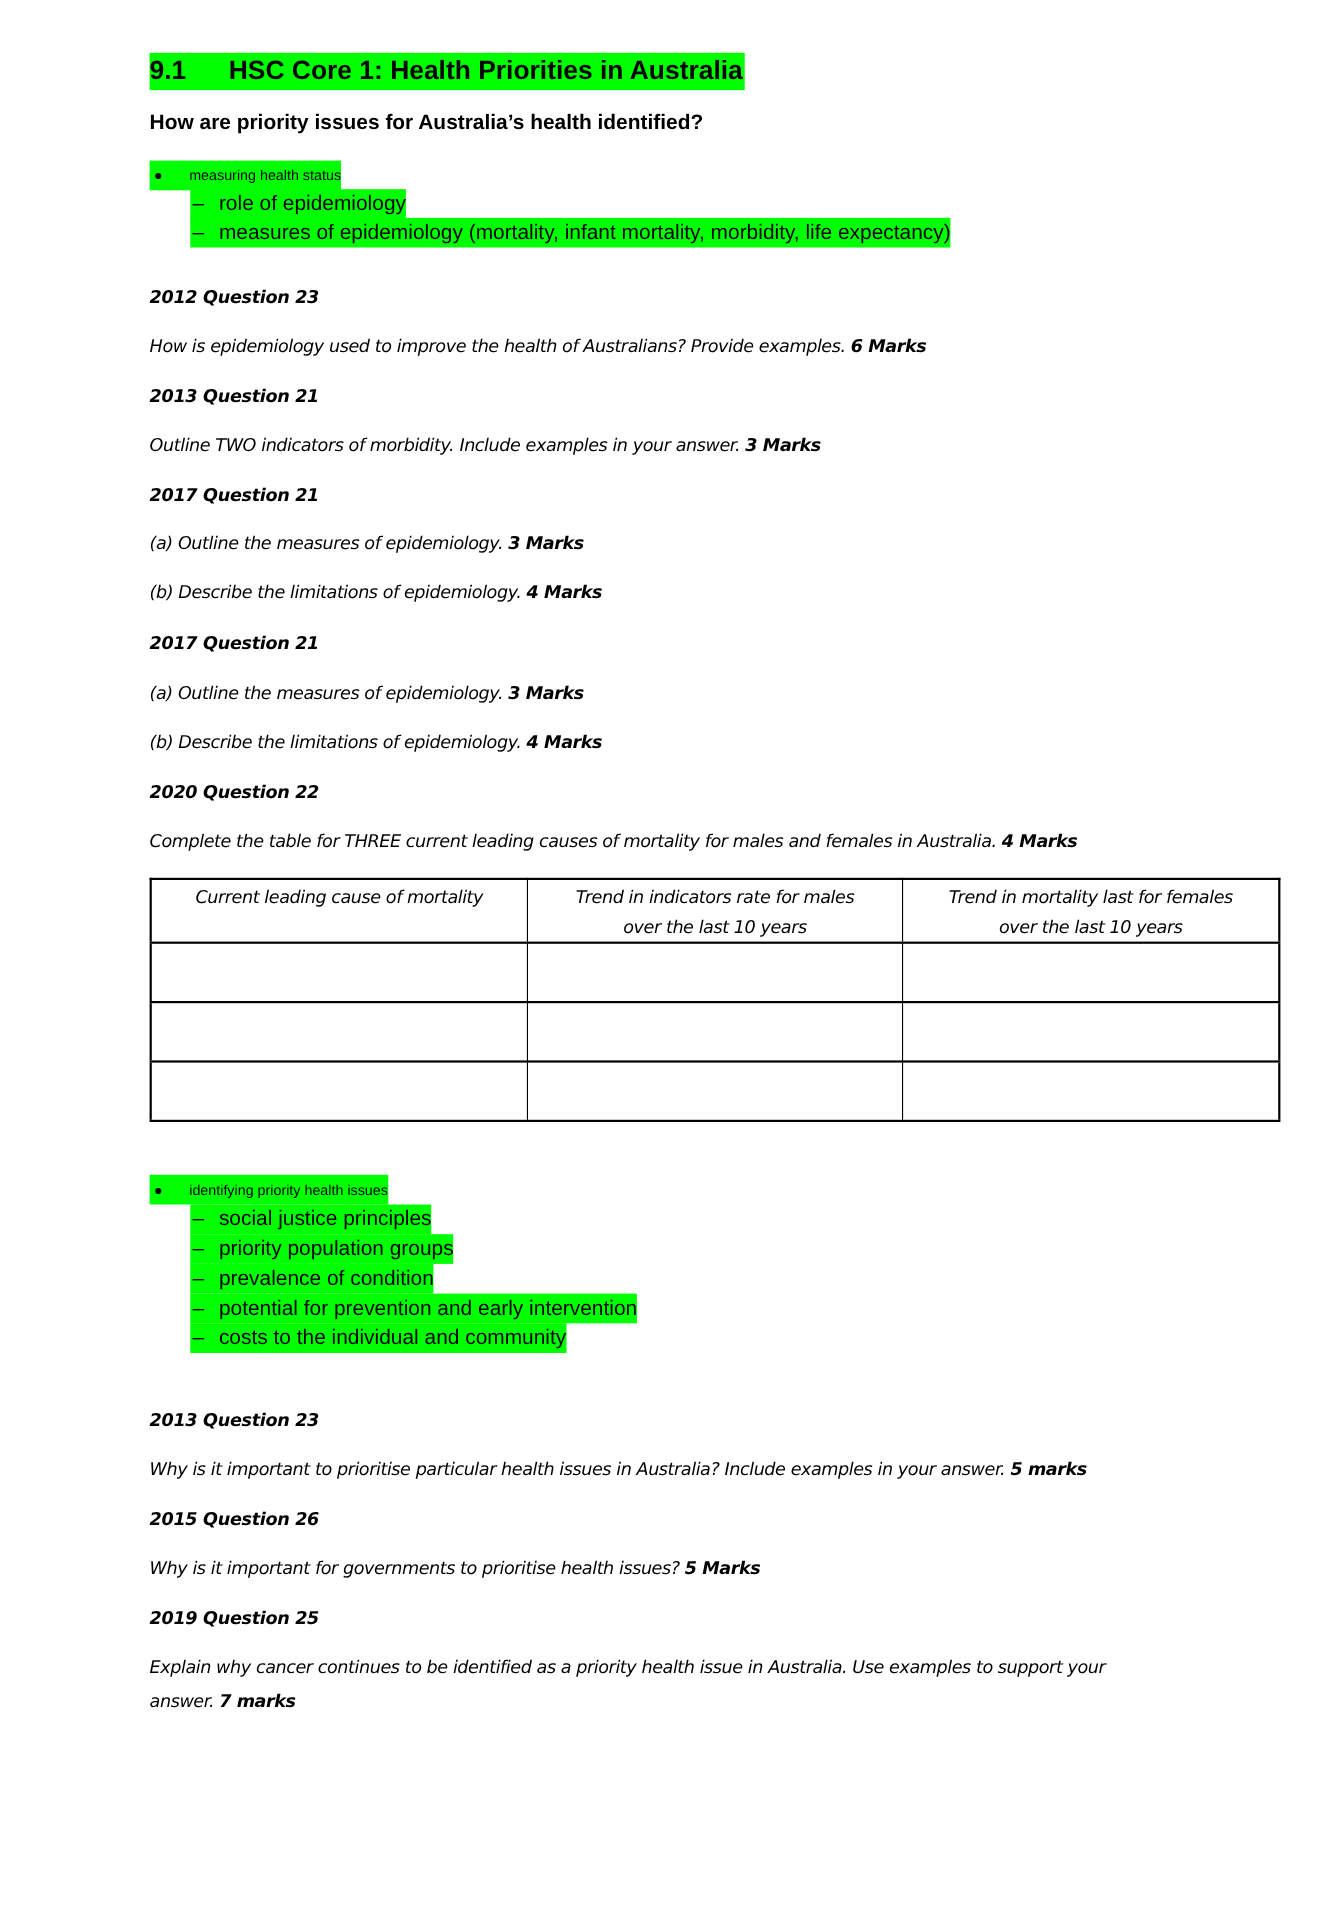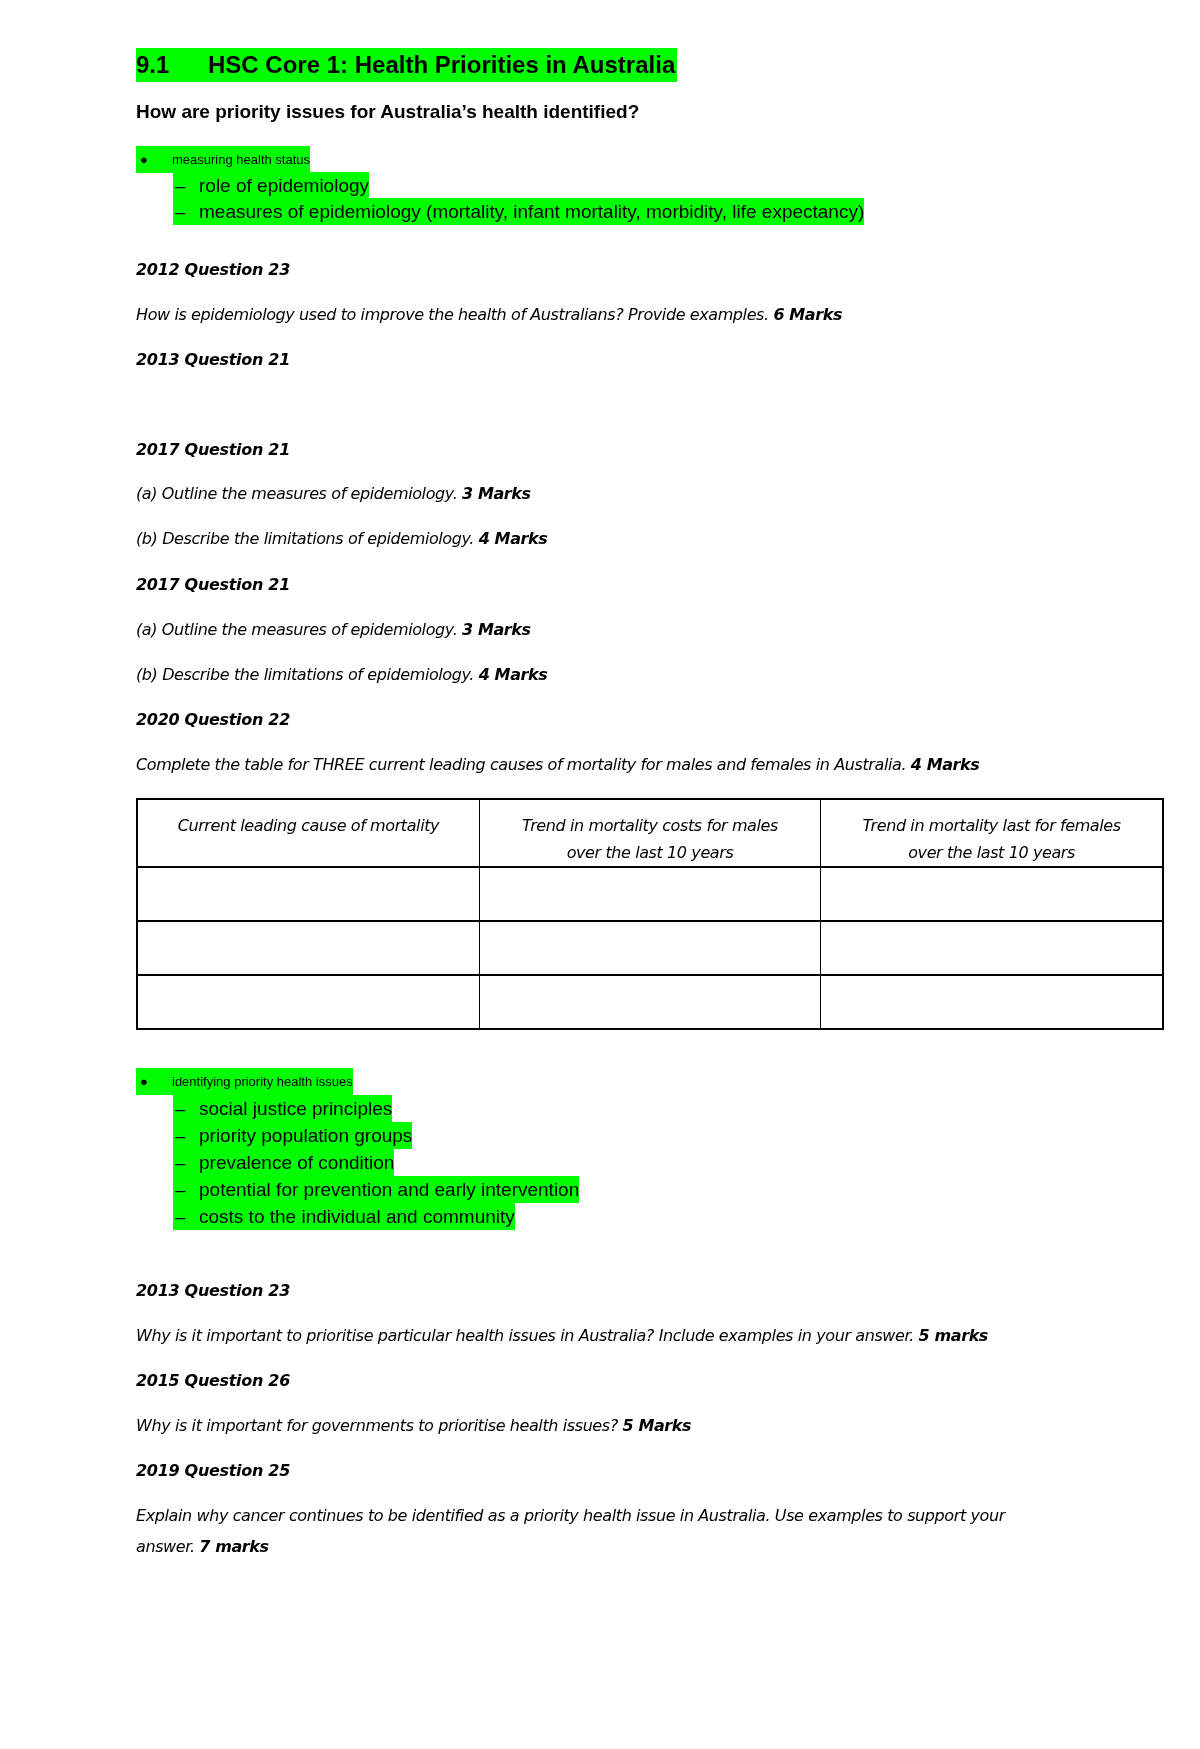--- a/index.html
+++ b/index.html
@@ -38,21 +38,21 @@
     position: absolute; left: 90px; top: 798px; width: 1028px;
     border-collapse: collapse; border: 2.5px solid #000;
   }
   table.answer th, table.answer td {
     border: 1.5px solid #000; padding: 0;
   }
   table.answer tr { border-bottom: 2.5px solid #000; }
   table.answer th {
     height: 52px; font-weight: normal; font-family: "DejaVu Sans", sans-serif;
     font-style: italic; font-size: 16px; letter-spacing: -0.4px; line-height: 27px;
-    text-align: center; vertical-align: top; padding-top: 12px;
+    text-align: center; vertical-align: top; padding-top: 2px;
   }
   table.answer td { height: 52px; }
   table.answer col.c1 { width: 343px; }
   table.answer col.c2 { width: 342px; }
   table.answer col.c3 { width: 343px; }
 </style>
 </head>
 <body>
 
 <div class="page">
@@ -72,20 +72,23 @@
   <div class="abs bullet-sub hl" style="left:127px; top:198px;">
     <span class="dash">–</span><span>measures of epidemiology (mortality, infant mortality, morbidity, life expectancy)</span>
   </div>
 
   <div class="abs qhead" style="top:260px;">2012 Question 23</div>
   <div class="abs qtext" style="top:305px;">
     <span>How is epidemiology used to improve the health of Australians? Provide examples. </span><b>6 Marks</b>
   </div>
 
   <div class="abs qhead" style="top:350px;">2013 Question 21</div>
+  <div class="abs qtext" style="top:395px;">
+    <span>Outline TWO indicators of morbidity. Include examples in your answer. </span><b>3 Marks</b>
+  </div>
 
   <div class="abs qhead" style="top:440px;">2017 Question 21</div>
   <div class="abs qtext" style="top:484px;">
     <span>(a) Outline the measures of epidemiology. </span><b>3 Marks</b>
   </div>
   <div class="abs qtext" style="top:529px;">
     <span>(b) Describe the limitations of epidemiology. </span><b>4 Marks</b>
   </div>
 
   <div class="abs qhead" style="top:575px;">2017 Question 21</div>
@@ -103,21 +106,21 @@
 
   <table class="answer">
     <colgroup>
         <col class="c1">
         <col class="c2">
         <col class="c3">
       </colgroup>
     <tbody>
         <tr>
       <th><span>Current leading cause of mortality</span><br><span></span></th>
-      <th><span>Trend in mortality costs for males</span><br><span>over the last 10 years</span></th>
+      <th><span>Trend in indicators rate for males</span><br><span>over the last 10 years</span></th>
       <th><span>Trend in mortality last for females</span><br><span>over the last 10 years</span></th>
     </tr>
     <tr>
       <td></td>
       <td></td>
       <td></td>
     </tr>
     <tr>
       <td></td>
       <td></td>

